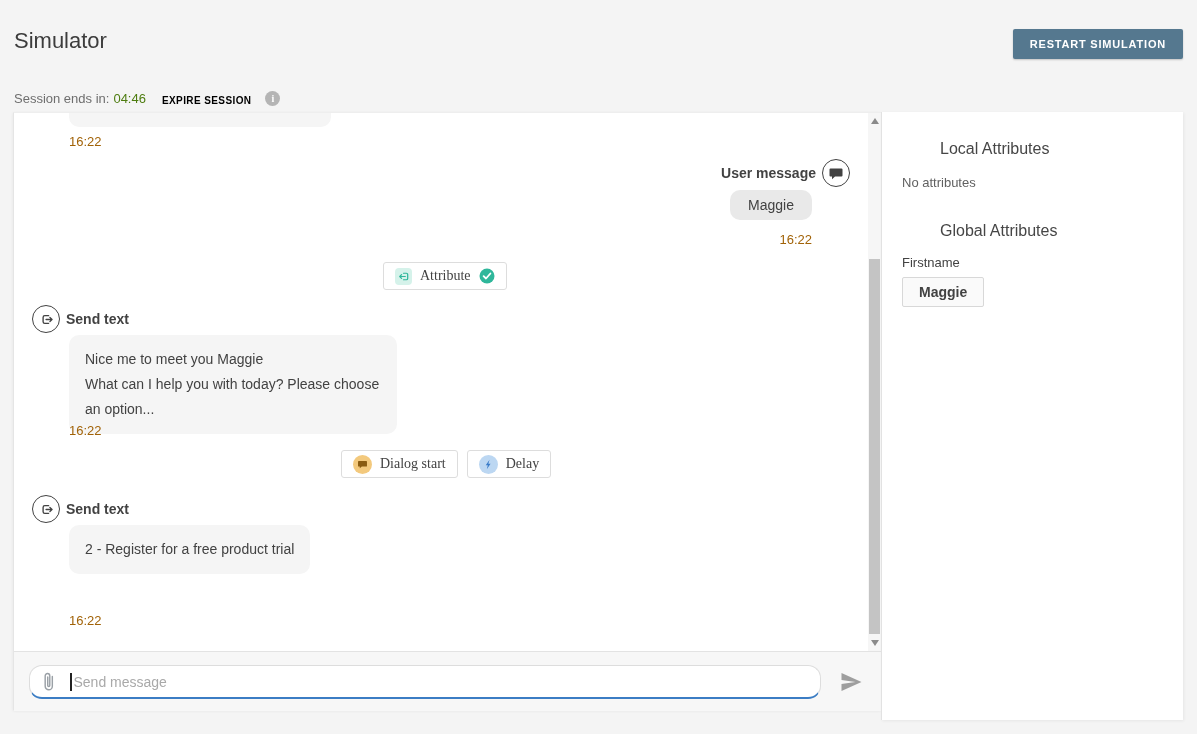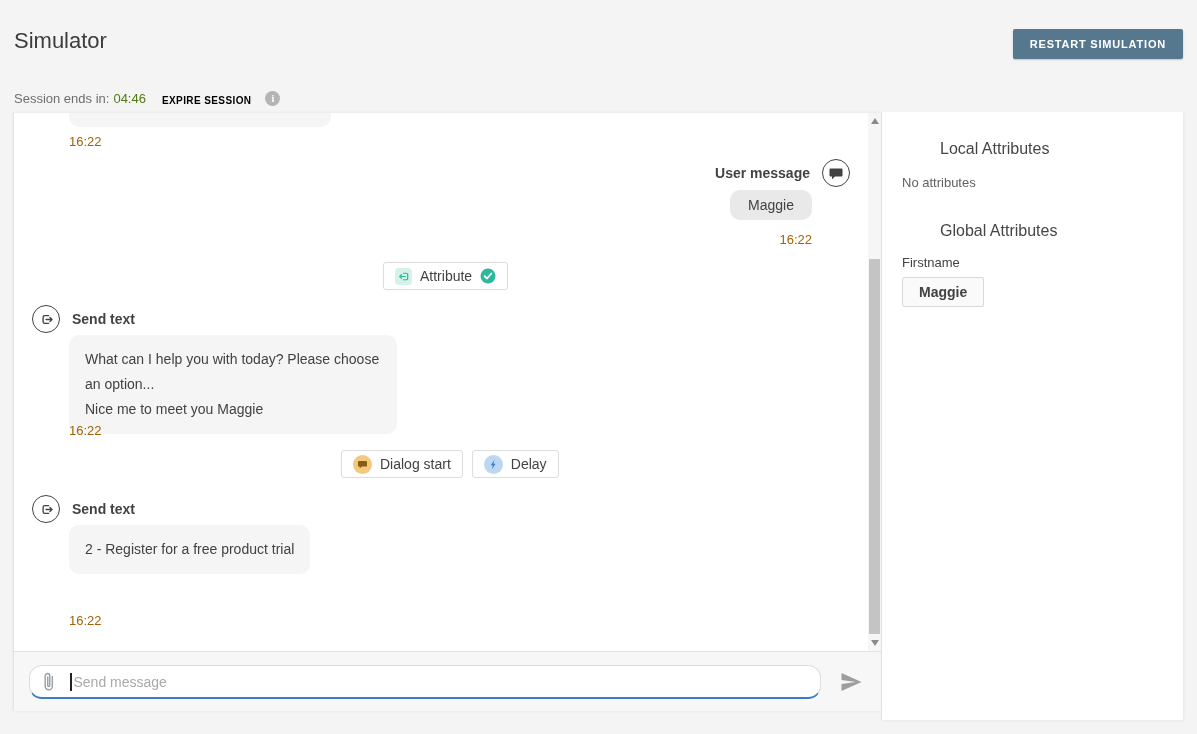--- a/index.html
+++ b/index.html
@@ -32,38 +32,38 @@
     position:absolute; left:13px; top:112px; width:868px; height:598px;
     background:#fff; border-left:1px solid #e5e5e5; border-top:1px solid #eee;
     box-shadow:0 1px 3px rgba(0,0,0,.07);
   }
   .chat-scroll { position:relative; width:100%; height:538px; overflow:hidden; }
   .ts { position:absolute; font-size:13px; color:#a16207; }
   .bubble-partial {
     position:absolute; left:55px; top:0; width:262px; height:14px;
     background:#f5f5f5; border-radius:0 0 10px 10px;
   }
-  .row-flex { position:absolute; display:flex; align-items:center; gap:12px; }
+  .row-flex { position:absolute; display:flex; align-items:center; gap:6px; }
   .msg-label { font-size:14px; font-weight:bold; color:#424242; white-space:nowrap; }
   .circle-ic {
     width:28px; height:28px; border-radius:50%; border:1.5px solid #424242; background:#fff;
     display:flex; align-items:center; justify-content:center; flex:none;
   }
   .user-bubble {
     position:absolute; right:69px; top:77px; background:#e9e9e9; border-radius:10px;
     padding:7px 18px; font-size:14px; color:#424242;
   }
   .bot-bubble {
     position:absolute; background:#f5f5f5; border-radius:10px;
     padding:12px 16px; font-size:14px; line-height:25px; color:#424242;
   }
   .nowrap { white-space:nowrap; }
   .chip {
     height:28px; padding:0 11px; background:#fff; border:1px solid #ddd; border-radius:3px;
-    display:flex; align-items:center; gap:8px; font-size:14px; color:#424242; cursor:pointer;
+    display:flex; align-items:center; gap:8px; font-size:14px; color:#424242; cursor:pointer;font-family:Liberation Serif, serif;
   }
   .chip-ic { width:19px; height:19px; border-radius:50%; display:flex; align-items:center; justify-content:center; flex:none; }
   .attr-sq { width:17px; height:17px; border-radius:4px; background:#d5f2ea; display:flex; align-items:center; justify-content:center; flex:none; }
   
   .sbar { position:absolute; right:0; top:0; width:13px; height:538px; background:#f6f6f6; }
   .sbar .thumb { position:absolute; left:1px; top:146px; width:11px; height:375px; background:#c4c4c4; }
   .sbar .arrow { position:absolute; left:3px; width:0; height:0; border-left:4px solid transparent; border-right:4px solid transparent; }
   .sbar .up { top:5px; border-bottom:6px solid #8a8a8a; }
   .sbar .down { bottom:5px; border-top:6px solid #8a8a8a; }
   
@@ -146,22 +146,22 @@
     <div class="row-flex" style="left:18px; top:192px;">
       <span class="circle-ic">
         <svg width="17" height="17" viewBox="0 0 20 20">
             <path fill="none" stroke="#424242" stroke-width="1.6" stroke-linecap="round" d="M12.5 5.5H8a2 2 0 0 0-2 2v5a2 2 0 0 0 2 2h4.5"></path>
             <path fill="none" stroke="#424242" stroke-width="1.6" stroke-linecap="round" stroke-linejoin="round" d="M9.5 10h7M14 7.5l2.5 2.5L14 12.5"></path>
           </svg>
       </span>
       <span class="msg-label">Send text</span>
     </div>
     <div class="bot-bubble" style="left:55px; top:222px; width:328px;">
+      <div>Nice me to meet you Maggie</div>
       <div>What can I help you with today? Please choose an option...</div>
-      <div>Nice me to meet you Maggie</div>
     </div>
     <div class="ts" style="left:55px; top:310px;">16:22</div>
 
     <div class="row-flex" style="left:327px; top:337px; gap:9px;">
       <div class="chip">
         <span class="chip-ic" style="background:#f3c97d;">
           <svg width="11" height="11" viewBox="0 0 16 16">
               <path fill="#8a5c12" d="M2.5 3h11a1 1 0 0 1 1 1v6a1 1 0 0 1-1 1H7l-3 2.6V11H2.5a1 1 0 0 1-1-1V4a1 1 0 0 1 1-1z"></path>
             </svg>
         </span>

